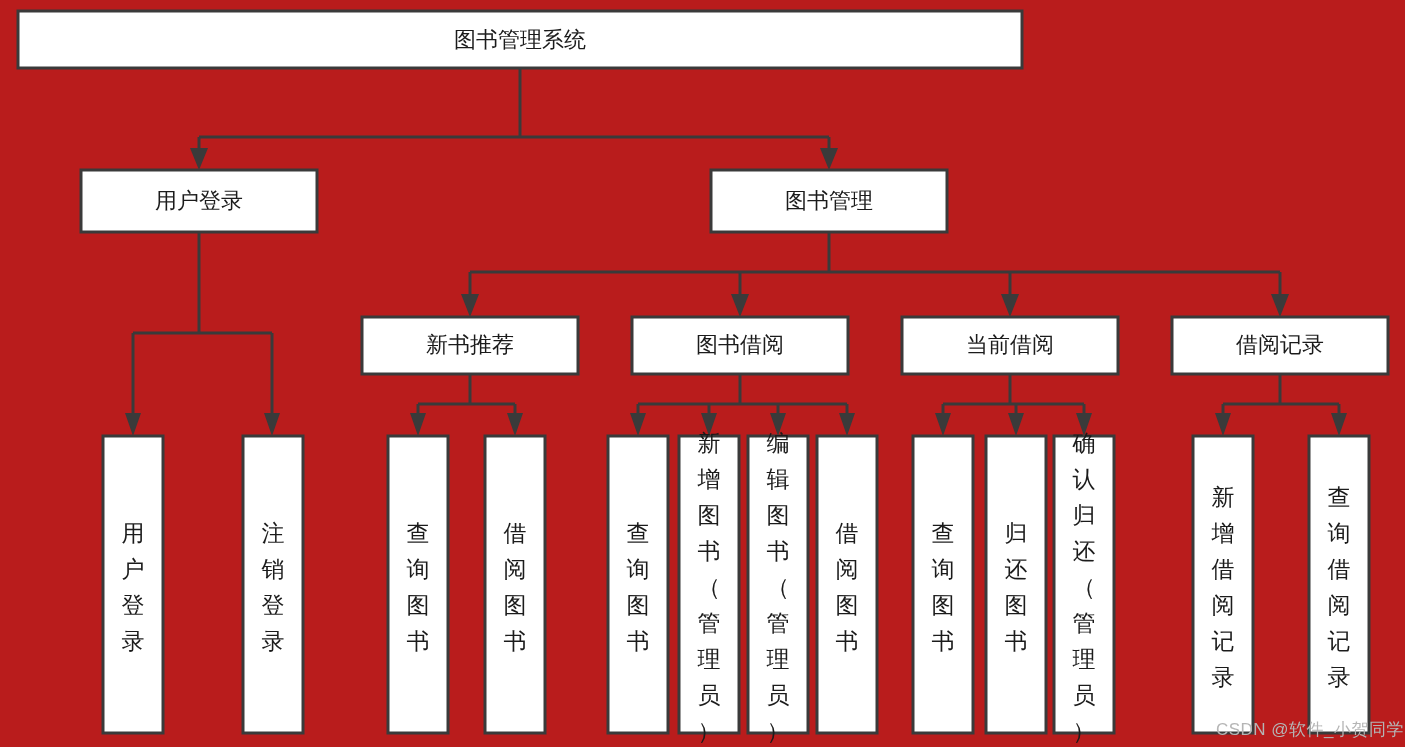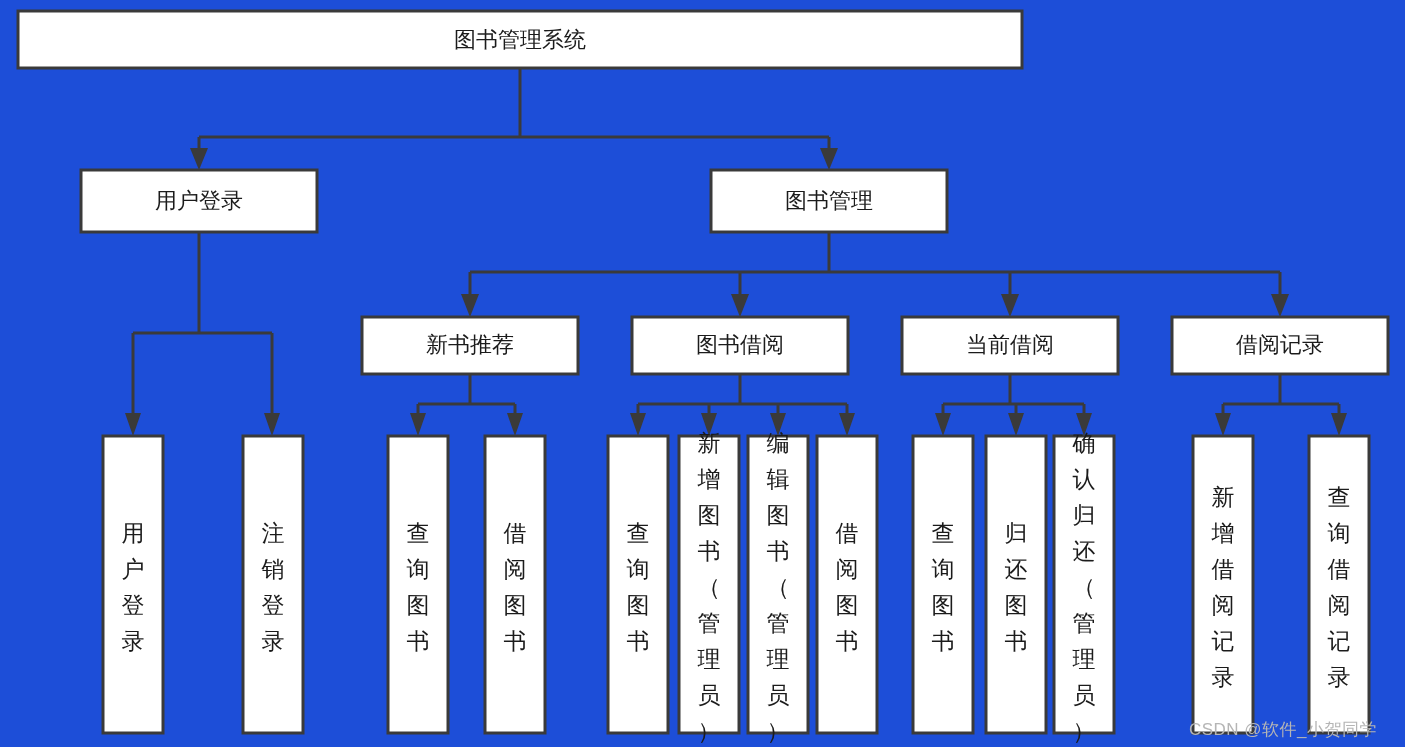--- a/index.html
+++ b/index.html
@@ -7,21 +7,21 @@
     padding: 0;
     background: #ffffff;
   }
   body {
     font-family: "Liberation Sans", "DejaVu Sans", sans-serif;
   }
   #stage {
     position: relative;
     width: 1405px;
     height: 747px;
-    background: #1d4ed8;
+    background: #b91c1c;
     overflow: hidden;
   }
   svg#diagram {
     position: absolute;
     left: 0;
     top: 0;
     width: 1405px;
     height: 747px;
   }
   .node-rect {
@@ -49,21 +49,21 @@
   }
   .node-label-v {
     font-family: "Liberation Sans", "DejaVu Sans", sans-serif;
     font-size: 23px;
     fill: #1b1b1b;
     text-anchor: middle;
     white-space: pre;
   }
   .watermark {
     position: absolute;
-    right: 28px;
+    right: 1px;
     bottom: 6px;
     font-family: "Liberation Sans", "DejaVu Sans", sans-serif;
     font-size: 17px;
     color: #b5b5b5;
     letter-spacing: 0.5px;
     user-select: none;
     text-align: right;
   }
 </style>
 </head>

